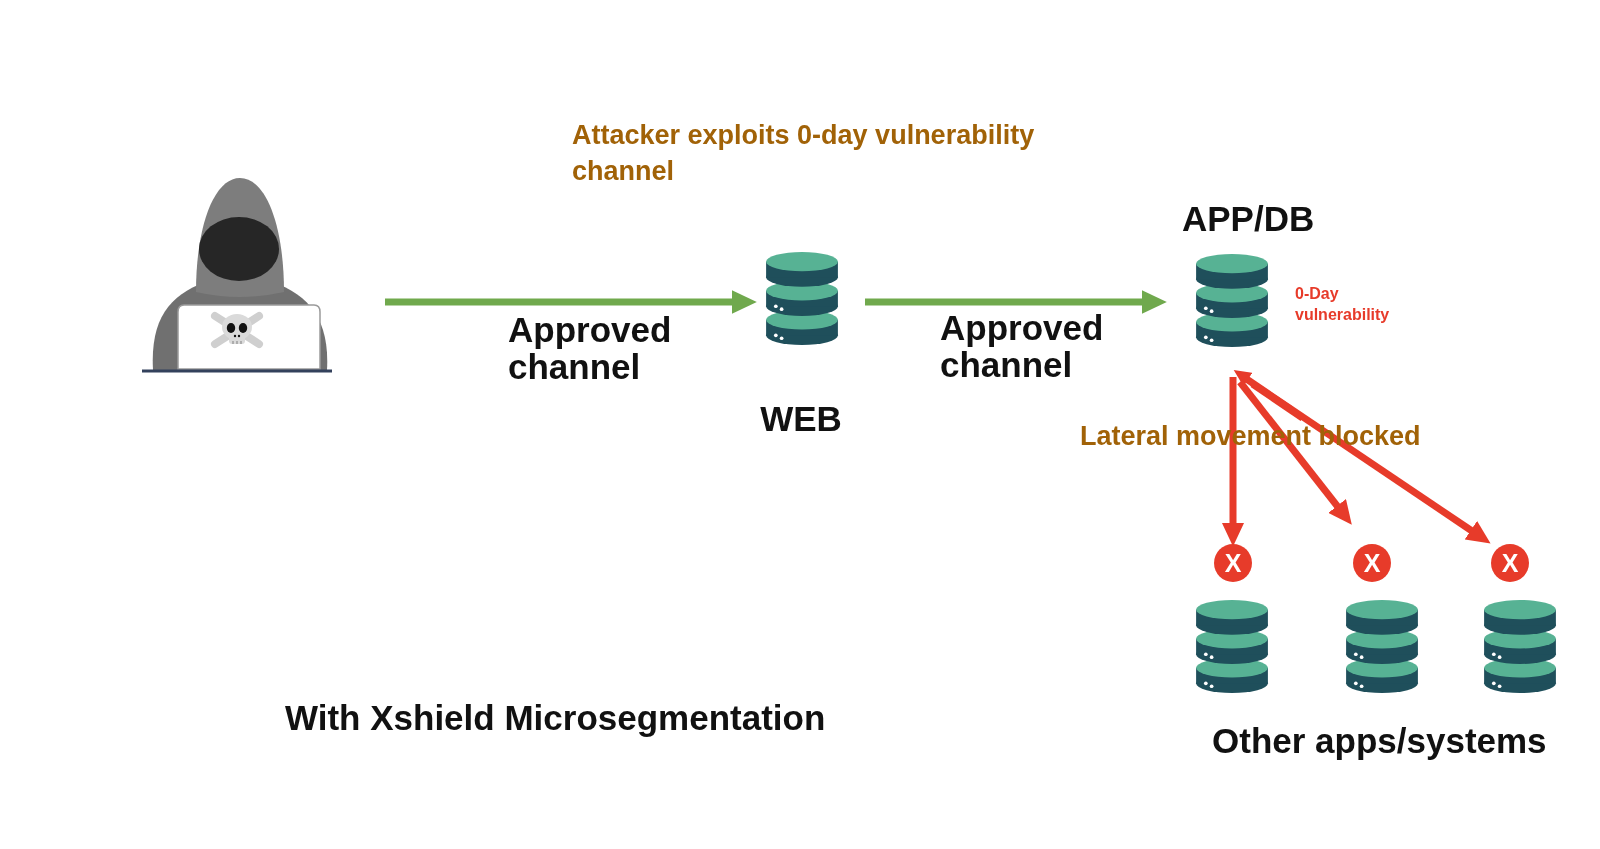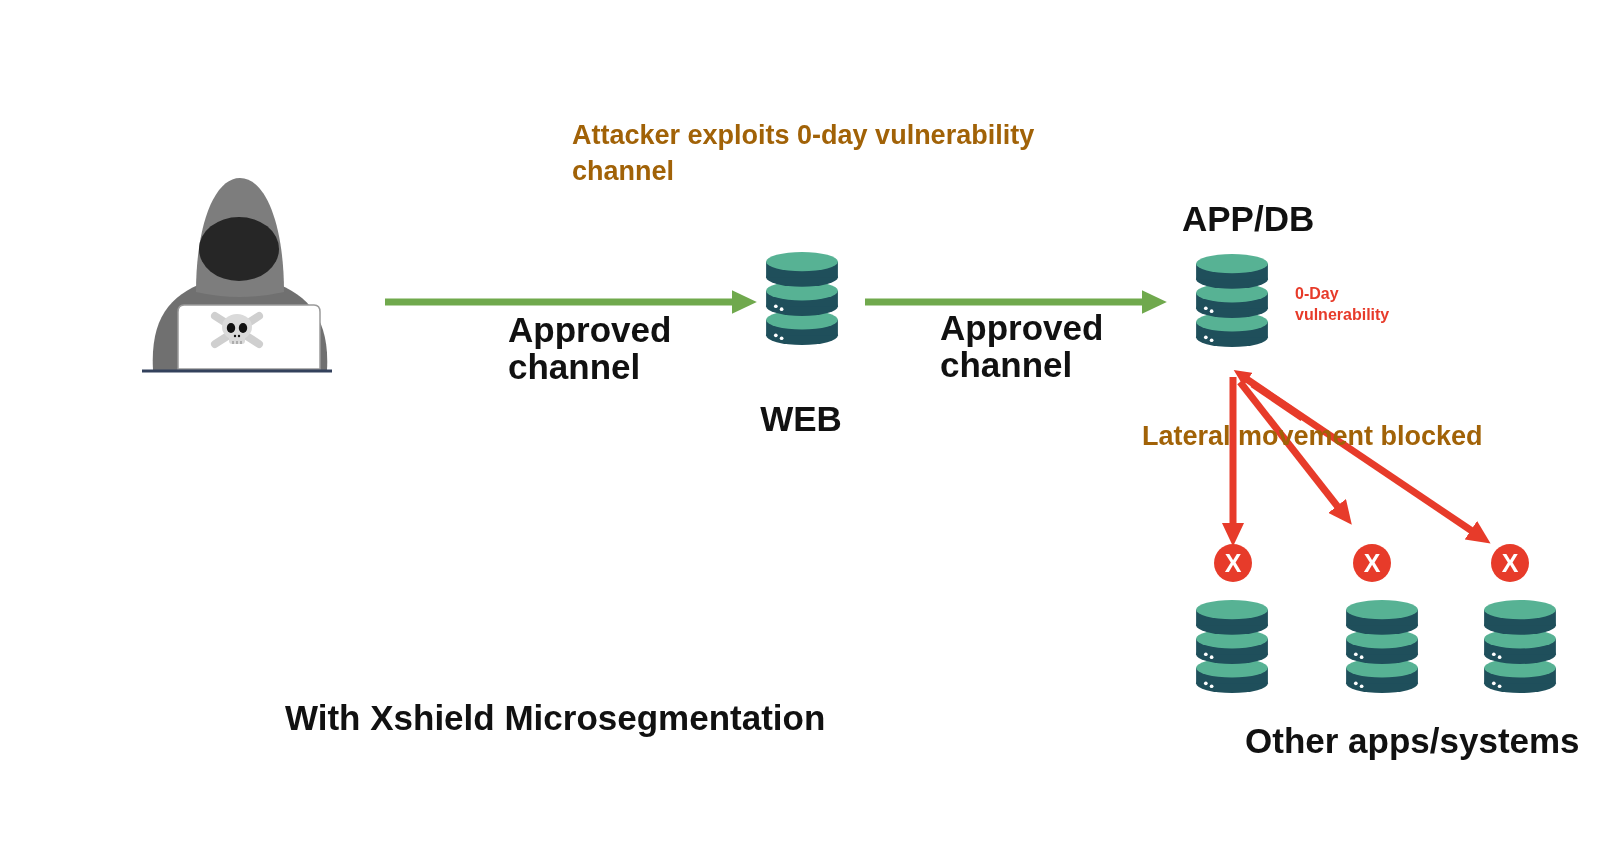--- a/index.html
+++ b/index.html
@@ -124,17 +124,17 @@
   <div>channel</div>
 </div>
 
 <div class="abs txt lbl" style="left:1182px;top:200px;">APP/DB</div>
 
 <div class="abs txt small-note" style="left:1295px;top:283px;">
   <div>0-Day</div>
   <div>vulnerability</div>
 </div>
 
-<div class="abs txt note" style="left:1142px;top:418px;">Lateral movement blocked</div>
+<div class="abs txt note" style="left:1080px;top:418px;">Lateral movement blocked</div>
 
 <div class="abs txt lbl" style="left:285px;top:699px;">With Xshield Microsegmentation</div>
 
-<div class="abs txt lbl" style="left:1245px;top:722px;">Other apps/systems</div>
+<div class="abs txt lbl" style="left:1212px;top:722px;">Other apps/systems</div>
 
 </body></html>

